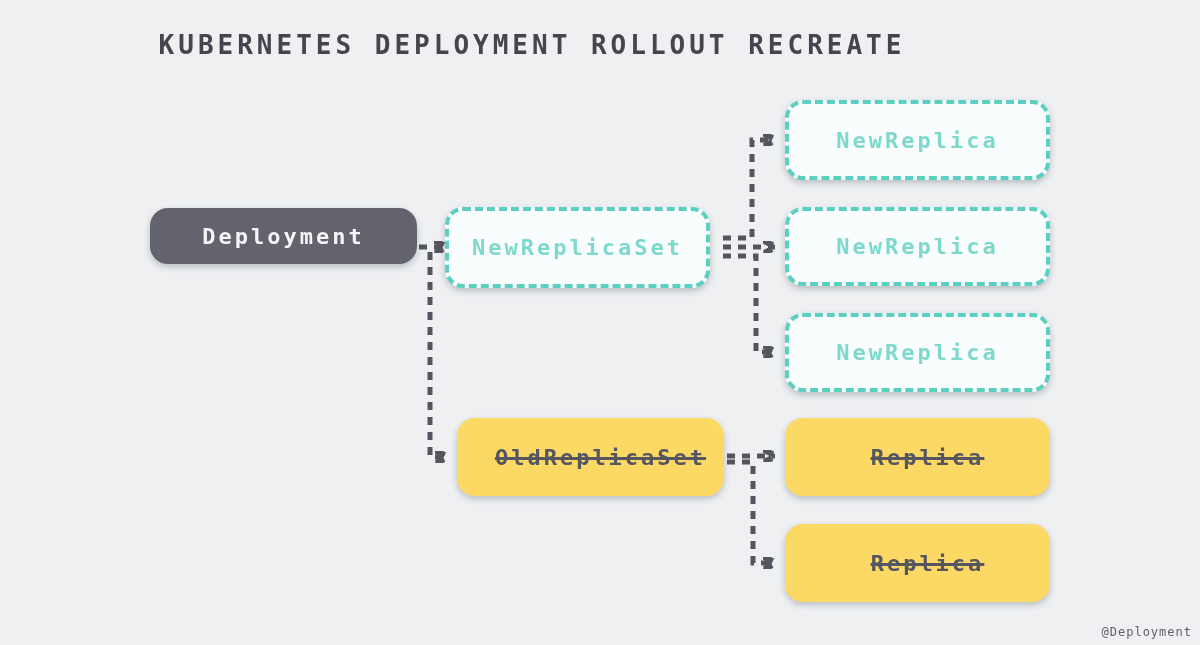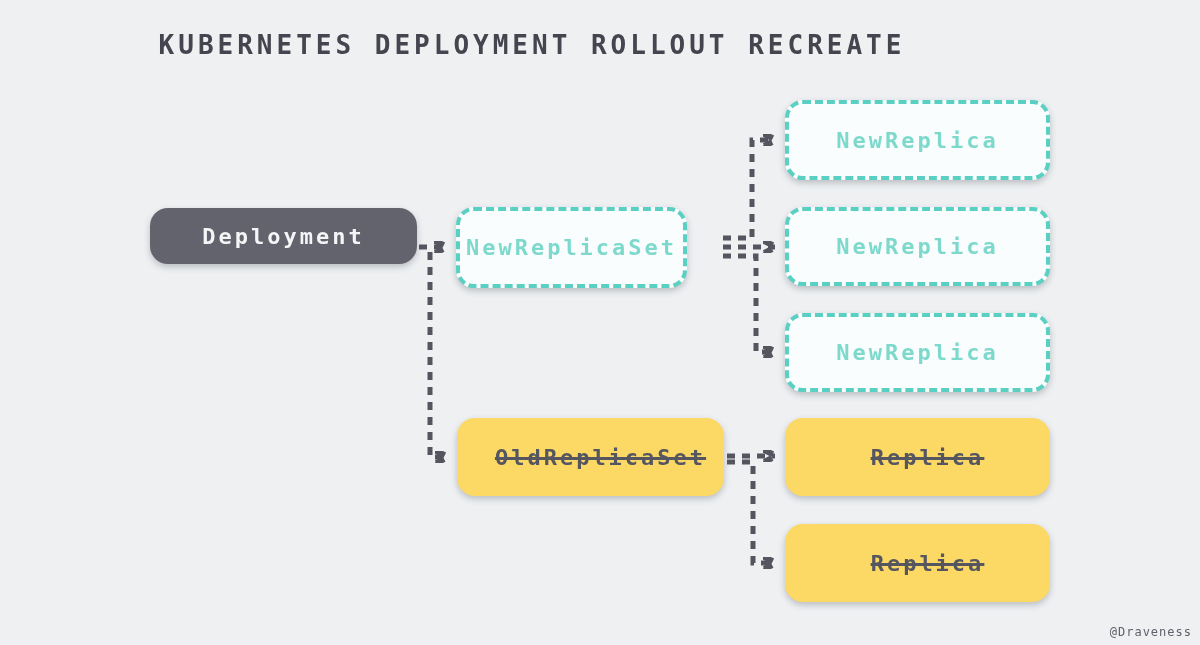--- a/index.html
+++ b/index.html
@@ -34,21 +34,21 @@
   .node.dark{background:var(--dark-node);color:#f4f5f6;}
   .node.tealdash{
     background:var(--teal-node-bg);
     border:4px dashed var(--teal-border);
     color:var(--teal-text);
   }
   .node.yellow{background:var(--yellow-node);color:var(--text-dark);}
   .node.struck .lbl{text-decoration:line-through;text-decoration-thickness:3px;margin-left:20px;}
   
   .n-deployment{left:150px;top:208px;width:267px;height:56px;}
-  .n-newrs     {left:456px;top:207px;width:231px;height:81px;}
+  .n-newrs     {left:445px;top:207px;width:265px;height:81px;}
   .n-newrep1   {left:785px;top:100px;width:265px;height:80px;}
   .n-newrep2   {left:785px;top:207px;width:265px;height:79px;}
   .n-newrep3   {left:785px;top:313px;width:265px;height:79px;}
   .n-oldrs     {left:457px;top:418px;width:267px;height:78px;}
   .n-rep1      {left:785px;top:418px;width:265px;height:78px;}
   .n-rep2      {left:785px;top:524px;width:265px;height:78px;}
   .watermark{
     position:absolute;right:8px;bottom:6px;
     font-size:12px;color:#61616b;letter-spacing:1px;
   }
@@ -100,15 +100,15 @@
   </div>
 
   <div class="node yellow struck n-rep1">
     <span class="lbl">Replica</span>
   </div>
 
   <div class="node yellow struck n-rep2">
     <span class="lbl">Replica</span>
   </div>
 
-  <div class="watermark">@Draveness</div>
+  <div class="watermark">@Deployment</div>
 
 </div>
 
 </body></html>

